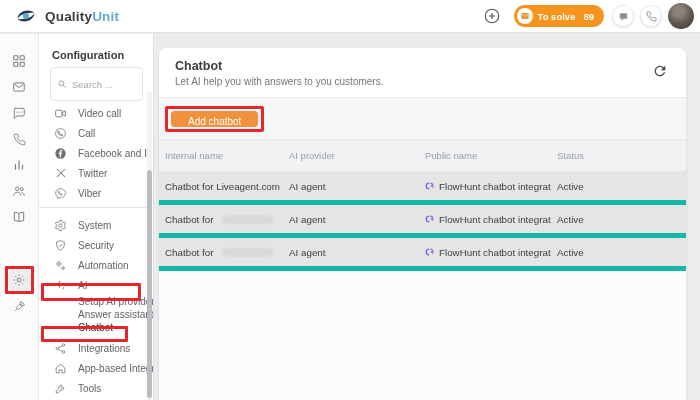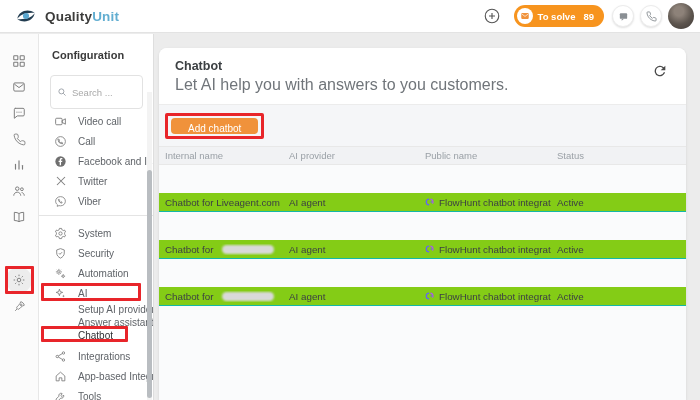--- a/index.html
+++ b/index.html
@@ -28,21 +28,21 @@
   .app { position:absolute; top:34px; left:0; right:0; bottom:0; display:flex; }
 
   .rail { width:39px; background:#fbfbfb; border-right:1px solid #e7e7e7; display:flex;
           flex-direction:column; align-items:center; padding-top:14px; flex:none; }
   .rail-item { width:26px; height:26px; display:flex; align-items:center; justify-content:center; cursor:pointer; border-radius:50%; }
   .rail-item.active { background:#ededed; }
   .rail-gap { height:37px; flex:none; }
 
   .sidebar { width:115px; background:#fff; border-right:1px solid #dedede; position:relative; flex:none; padding-top:14px; overflow:hidden; }
   .sb-title { font-size:11px; font-weight:bold; color:#3a3a3a; padding-left:13px; line-height:14px; }
-  .sb-search { margin:13px 10px 0 11px; height:22px; border:1px solid #e2e2e2; border-radius:4px;
+  .sb-search { margin:5px 10px 0 11px; height:22px; border:1px solid #e2e2e2; border-radius:4px;
                display:flex; align-items:center; padding:16px 6px; background:#fff; }
   .sb-search input { border:none; outline:none; width:62px; font-size:9.5px; color:#555; margin-left:5px; font-family:"Liberation Sans",sans-serif; background:transparent; }
   .sb-search input::placeholder { color:#a9a9a9; }
   .sb-list { margin-top:2px; }
   .sb-item { height:20px; display:flex; align-items:center; padding-left:15px; cursor:pointer; }
   .sb-item .ic { width:13px; height:13px; flex:none; margin-right:11px; display:flex; align-items:center; justify-content:center; }
   .sb-item .lbl { font-size:10px; color:#5f6368; white-space:nowrap; }
   .sb-item.sub { height:13px; padding-left:39px; }
   .sb-item.active .lbl { color:#303134; }
   .sb-divider { border-top:1px solid #e4e4e4; margin:4px 0 7px 0; }
@@ -50,35 +50,35 @@
   .sb-track { position:absolute; top:58px; bottom:0; right:1px; width:5px; background:#f3f3f3; }
   .sb-thumb { position:absolute; top:136px; height:228px; right:1px; width:5px; background:#b9bdc1; border-radius:3px; }
 
   
   .content { flex:1; position:relative; background:#ececec; }
   .card { position:absolute; left:5px; right:14px; top:14px; bottom:0; background:#fafbfc;
           border-radius:8px 8px 0 0; box-shadow:0 1px 3px rgba(0,0,0,.10); overflow:hidden;
           display:flex; flex-direction:column; }
   .card-header { background:#fff; padding:11px 16px 10px 16px; position:relative; flex:none; }
   .card-title { font-size:12.5px; font-weight:bold; color:#3c4043; }
-  .card-sub { font-size:16px; color:#70757a; margin-top:3px; }
+  .card-sub { font-size:10px; color:#70757a; margin-top:3px; }
   .card-refresh { position:absolute; right:18px; top:15px; width:16px; height:16px; cursor:pointer; }
 
   .toolbar { background:#f5f6f8; height:42px; display:flex; align-items:center; justify-content:space-between;
              padding:0 14px 0 6px; border-top:1px solid #ececec; flex:none; }
   .btn-wrap { border:3px solid #e8252a; padding:2px 3px; display:inline-block; line-height:0; border-radius:2px; }
   .btn-orange { background:#f0923b; color:#fff; border:none; border-radius:4px; height:16px; padding:0 17px;
                 font-size:10px; font-family:"Liberation Sans",sans-serif; cursor:pointer; line-height:22px; }
   .displaying { display:flex; align-items:center; gap:5px; font-size:10px; color:#5f6368; }
   .displaying .rf { width:11px; height:11px; cursor:pointer; }
 
-  .thead, .trow { display:grid; grid-template-columns:124px 136px 132px 1fr; align-items:center; height:19px; flex:none; }
+  .thead, .trow { display:grid; grid-template-columns:124px 136px 132px 1fr; align-items:center; height:33px; flex:none; }
   .thead { background:#f1f2f4; border-top:1px solid #e8e8e8; border-bottom:1px solid #e8e8e8; }
   .thead .cell { font-size:9.5px; color:#9aa0a6; padding-left:6px; white-space:nowrap; overflow:hidden; }
-  .trow { background:#84cc16; border-bottom:1px solid #14b8a6; cursor:pointer;margin-top:28px; }
+  .trow { background:#e5e5e5; border-bottom:5px solid #14b8a6; cursor:pointer; }
   .trow .cell { font-size:9.8px; color:#3c4043; padding-left:6px; white-space:nowrap; overflow:hidden; display:flex; align-items:center; gap:4px; }
   .redacted { display:inline-block; width:52px; height:9px; background:#d9d9d9; border-radius:5px; filter:blur(1.2px); margin-left:5px; }
   .table-rest { flex:1; background:#fafbfc; }
 
   
   .annotation { position:absolute; border:3px solid #e8252a; border-radius:1px; z-index:50; pointer-events:none; }
   .ann-gear { left:5px; top:266px; width:29px; height:28px; }
   .ann-ai { left:41px; top:283px; width:100px; height:18px; }
   .ann-chatbot { left:41px; top:326px; width:87px; height:16px; }
 

